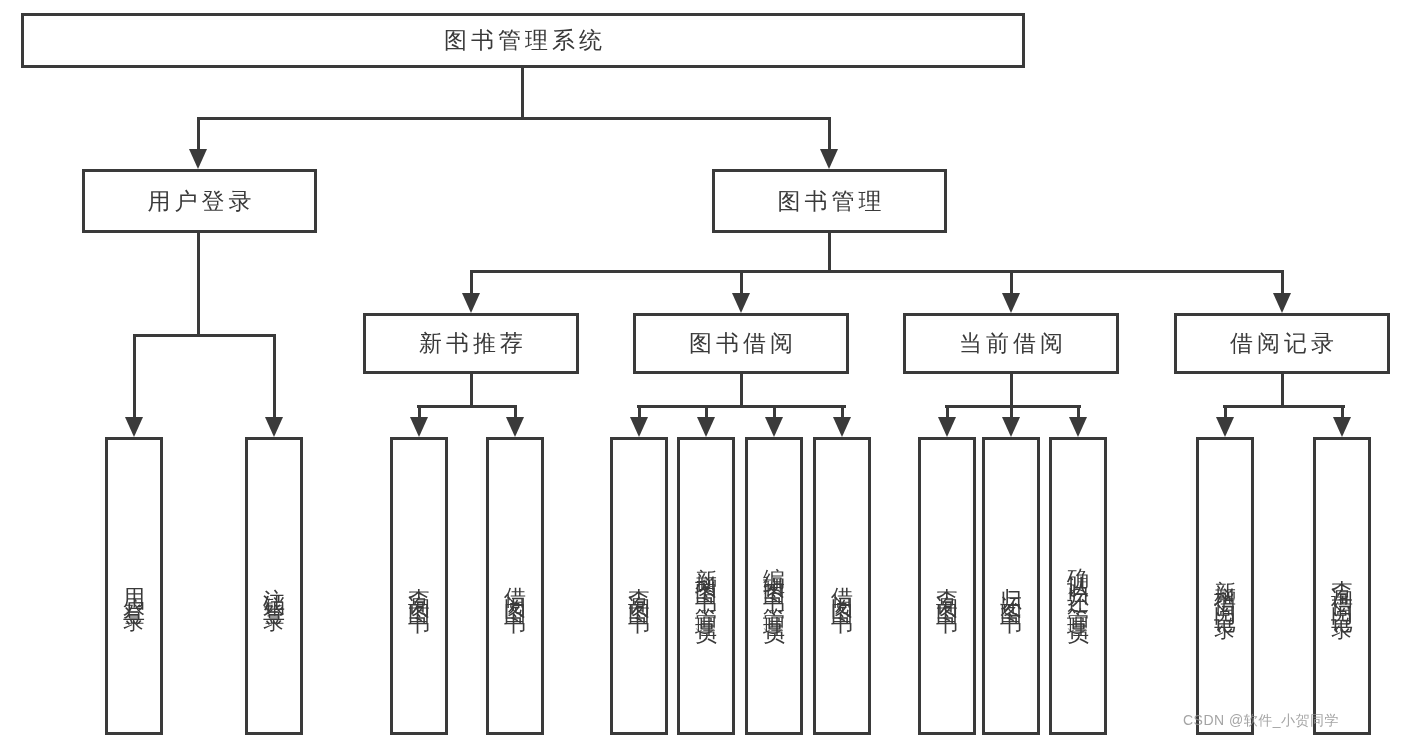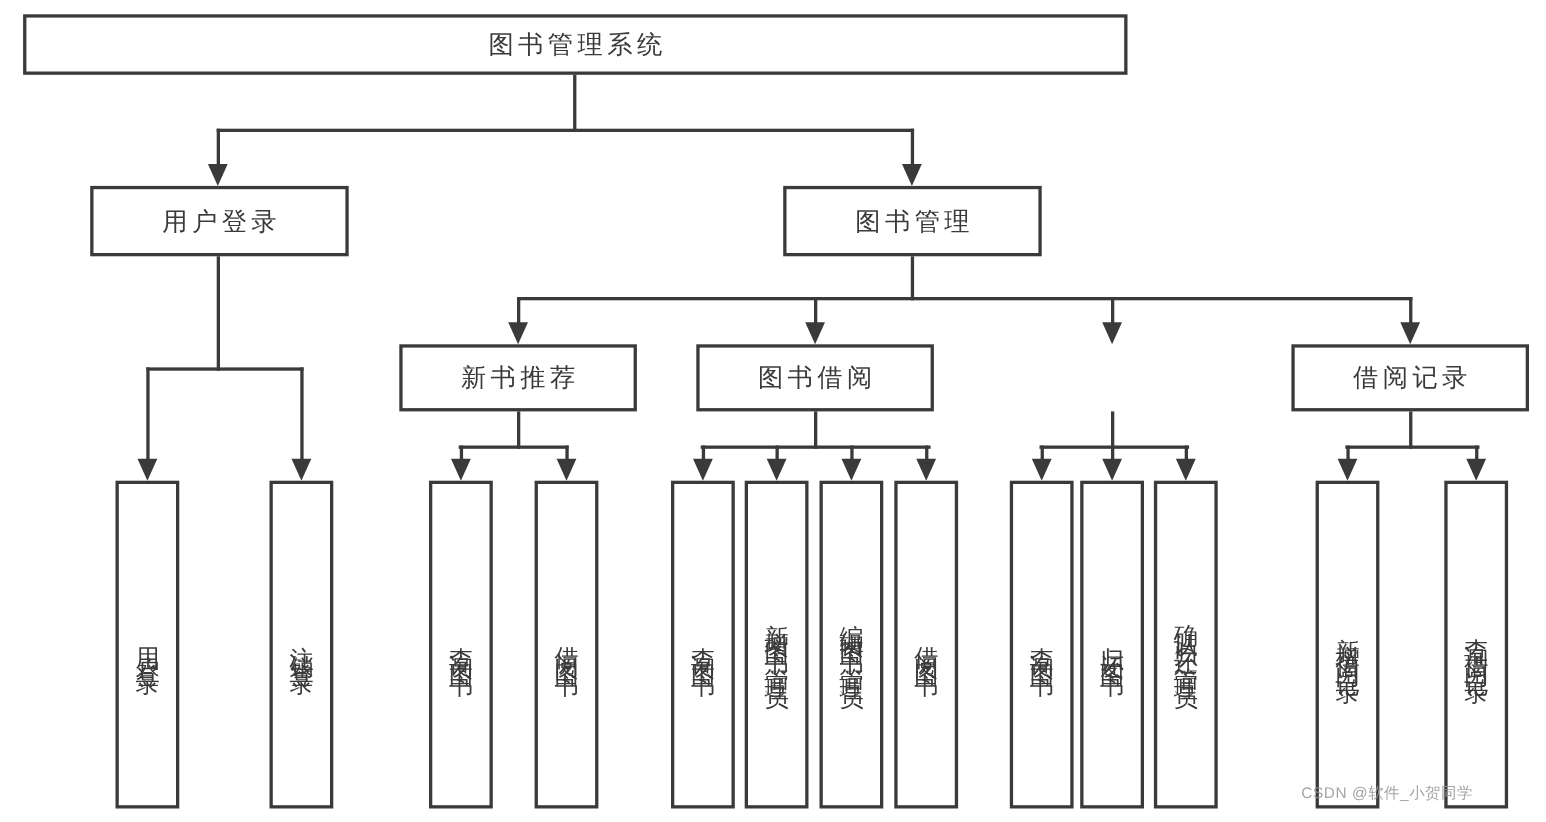--- a/index.html
+++ b/index.html
@@ -84,20 +84,23 @@
   <div class="arrow" style="left:1002px;top:293px;"></div>
   <div class="line" style="left:1281px;top:270px;width:3px;height:26px;"></div>
   <div class="arrow" style="left:1273px;top:293px;"></div>
 
   <div class="box" style="left:633px;top:313px;width:216px;height:61px;">
     <span class="hlabel">图书借阅</span>
   </div>
   <div class="box" style="left:363px;top:313px;width:216px;height:61px;">
     <span class="hlabel">新书推荐</span>
   </div>
+  <div class="box" style="left:903px;top:313px;width:216px;height:61px;">
+    <span class="hlabel">当前借阅</span>
+  </div>
   <div class="box" style="left:1174px;top:313px;width:216px;height:61px;">
     <span class="hlabel">借阅记录</span>
   </div>
 
   <div class="line" style="left:470px;top:374px;width:3px;height:34px;"></div>
   <div class="line" style="left:417px;top:405px;width:100px;height:3px;"></div>
   <div class="line" style="left:418px;top:405px;width:3px;height:16px;"></div>
   <div class="arrow" style="left:410px;top:417px;"></div>
   <div class="line" style="left:514px;top:405px;width:3px;height:16px;"></div>
   <div class="arrow" style="left:506px;top:417px;"></div>

